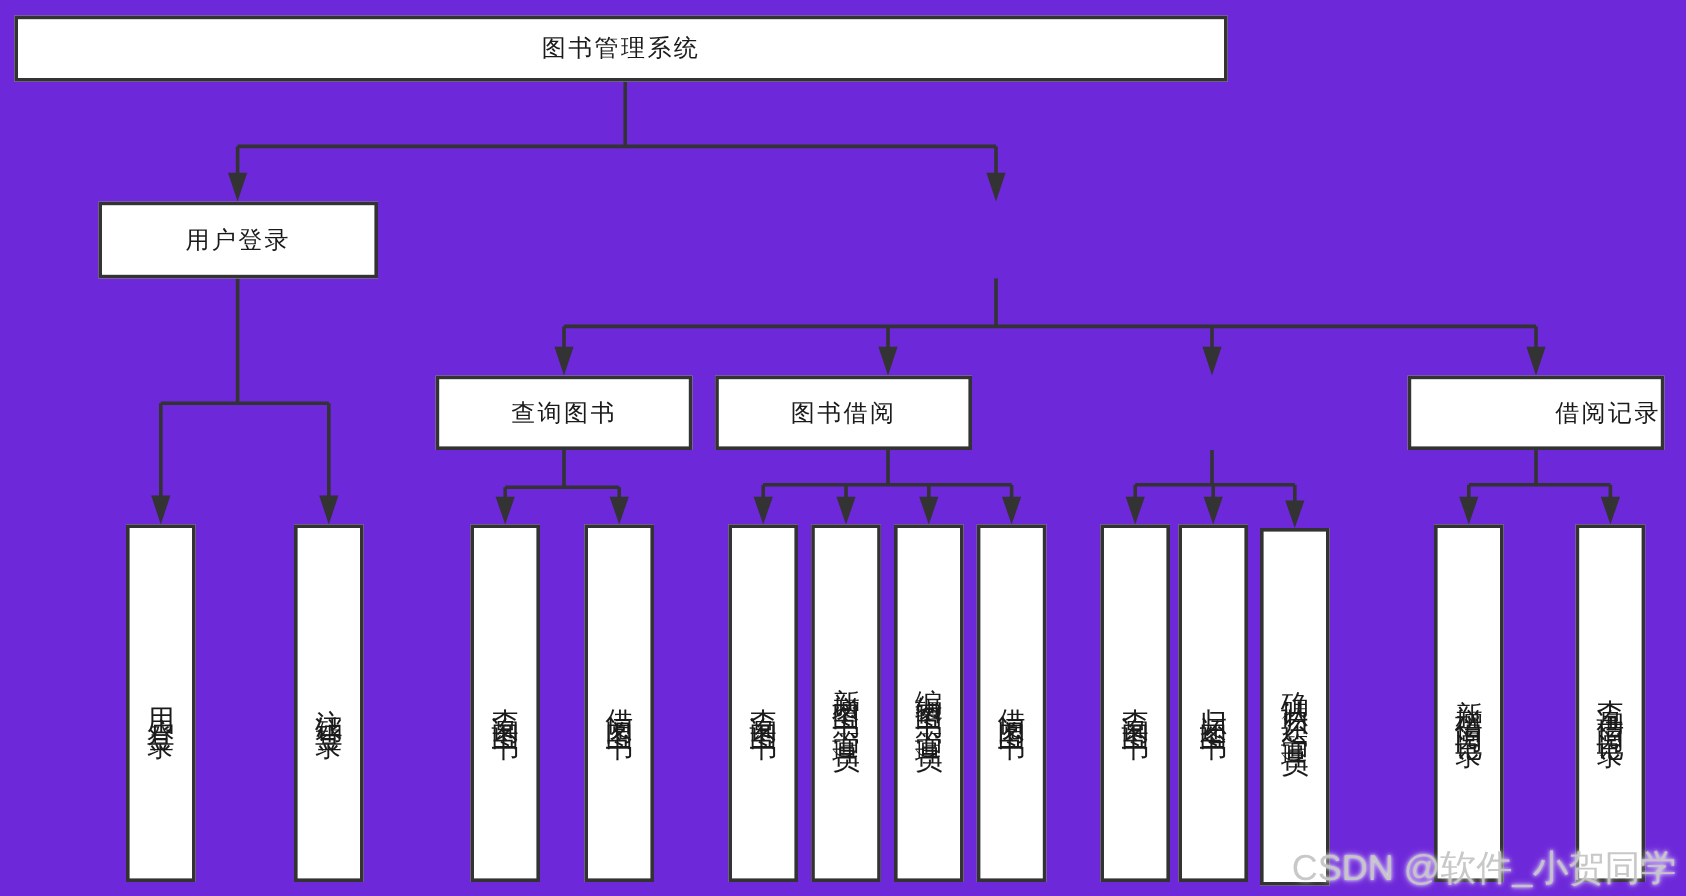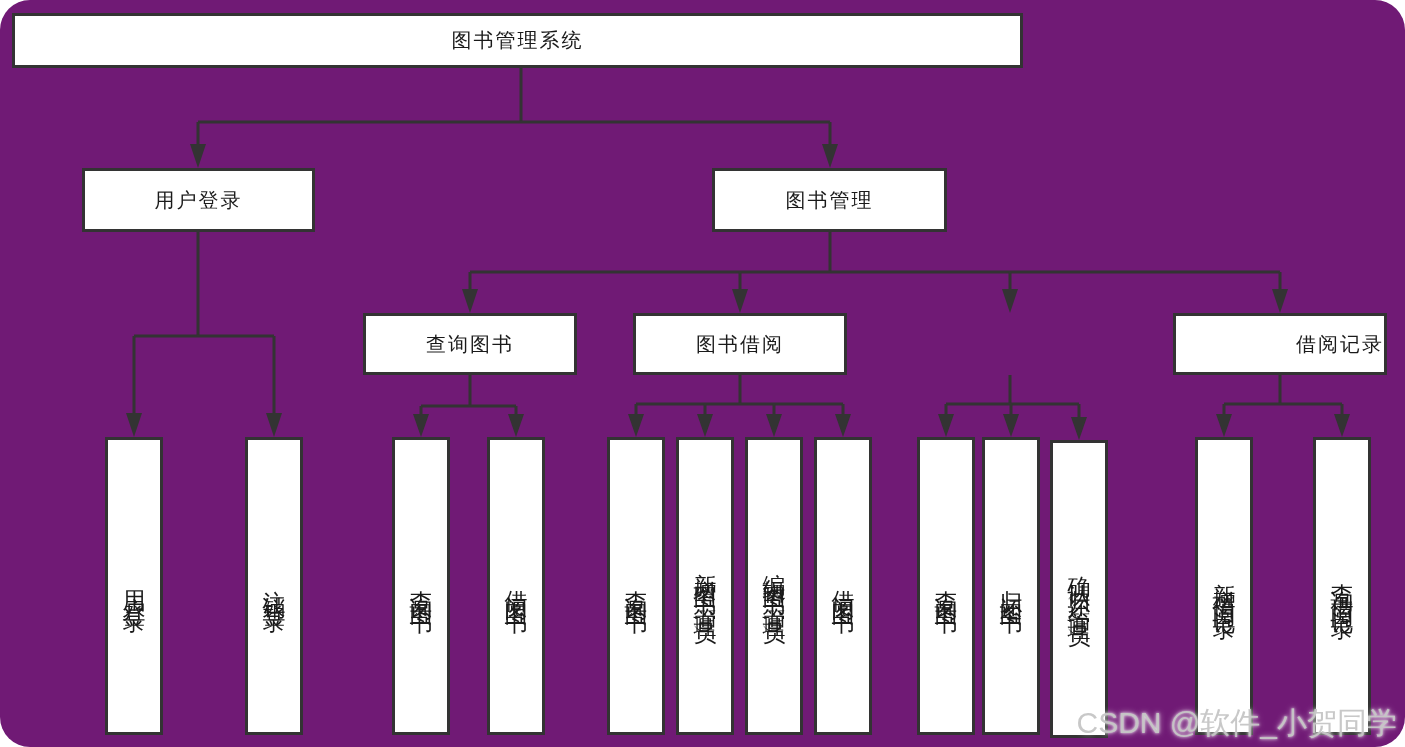--- a/index.html
+++ b/index.html
@@ -1,24 +1,23 @@
 <!DOCTYPE html>
 <html><head>
 <meta charset="utf-8">
 <style>
   html, body { margin: 0; padding: 0; background: #ffffff; }
   #canvas {
     position: relative;
     width: 1405px;
     height: 747px;
-    background: #701a75;
+    background: #6d28d9;
     overflow: hidden;
     font-family: "Liberation Sans", "DejaVu Sans", sans-serif;
     color: #1a1a1a;
-    border-radius: 30px;
   }
   #wires { position: absolute; left: 0; top: 0; z-index: 1; }
   .box {
     position: absolute;
     box-sizing: border-box;
     background: #ffffff;
     border: 3px solid #333333;
     display: flex;
     align-items: center;
     justify-content: center;
@@ -39,21 +38,21 @@
     line-height: 1;
   }
   
   .root   { left: 12px;   top: 13px;  width: 1011px; height: 55px; }
   
   .n-userlogin { left: 82px;  top: 168px; width: 233px; height: 64px; }
   .n-bookmgmt  { left: 712px; top: 168px; width: 235px; height: 64px; }
   
   .lvl3 { top: 313px; width: 214px; height: 62px; }
   .n-newbooks  { left: 363px;  }
-  .n-borrowing { left: 633px;  }
+  .n-borrowing { left: 596px;  }
   .n-current   { left: 903px;  }
   .n-records   { left: 1173px; justify-content: flex-end; }
   
   .leaf { top: 437px; width: 58px; height: 298px; }
   .lf-login    { left: 105px;  }
   .lf-logout   { left: 245px;  }
   .lf-nbquery  { left: 392px;  }
   .lf-nbborrow { left: 487px;  }
   .lf-bbquery  { left: 607px;  }
   .lf-bbadd    { left: 676px;  }
@@ -146,23 +145,20 @@
     </g>
   </svg>
 
   <div class="box root">
     <span class="hlabel">图书管理系统</span>
   </div>
 
   <div class="box n-userlogin">
     <span class="hlabel">用户登录</span>
   </div>
-  <div class="box n-bookmgmt">
-    <span class="hlabel">图书管理</span>
-  </div>
 
   <div class="box lvl3 n-newbooks">
     <span class="hlabel">查询图书</span>
   </div>
   <div class="box lvl3 n-borrowing">
     <span class="hlabel">图书借阅</span>
   </div>
   <div class="box lvl3 n-records">
     <span class="hlabel">借阅记录</span>
   </div>

